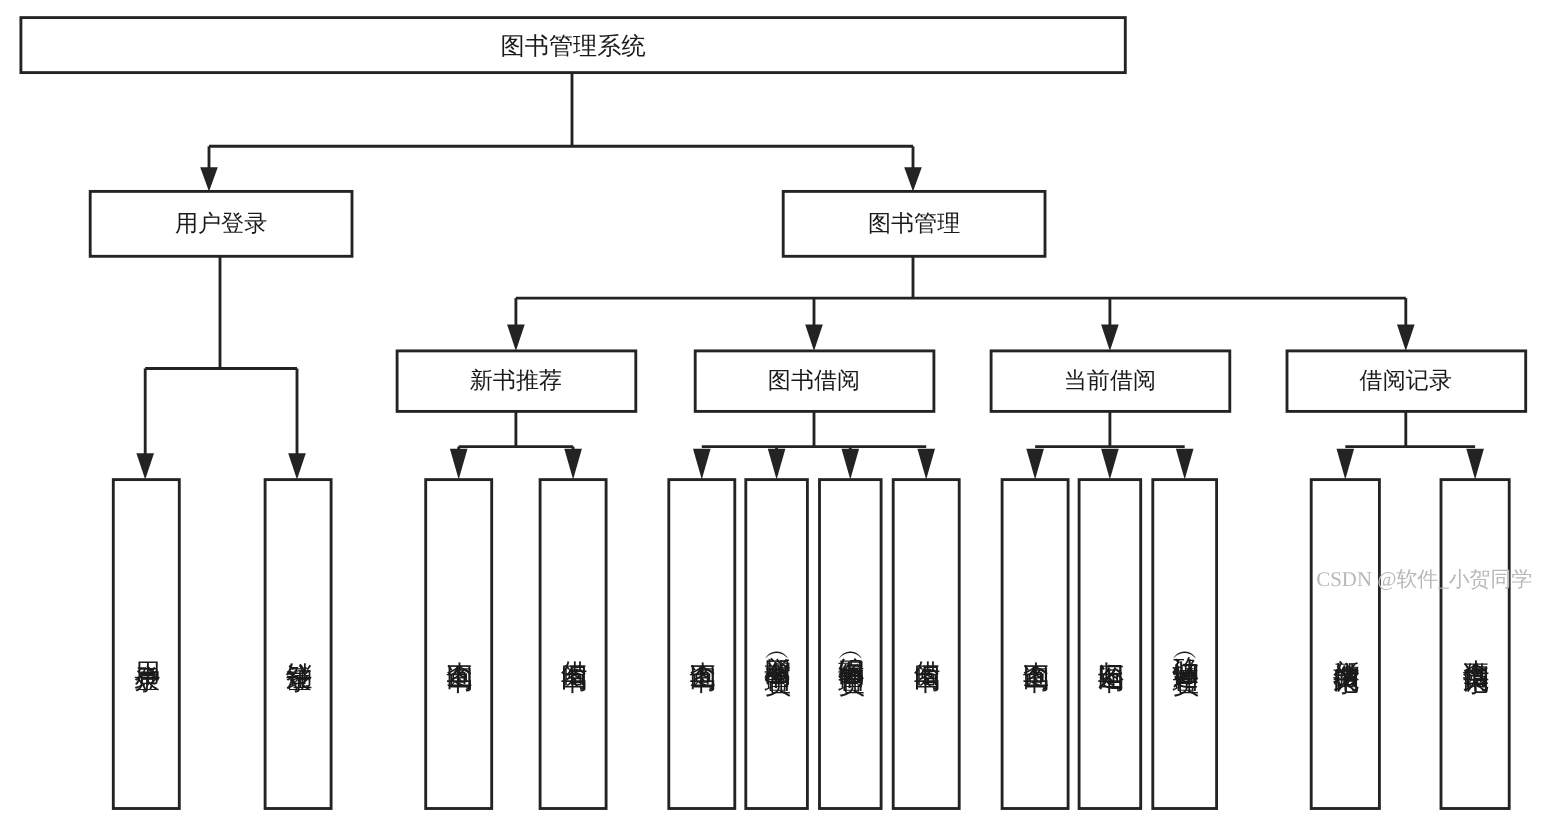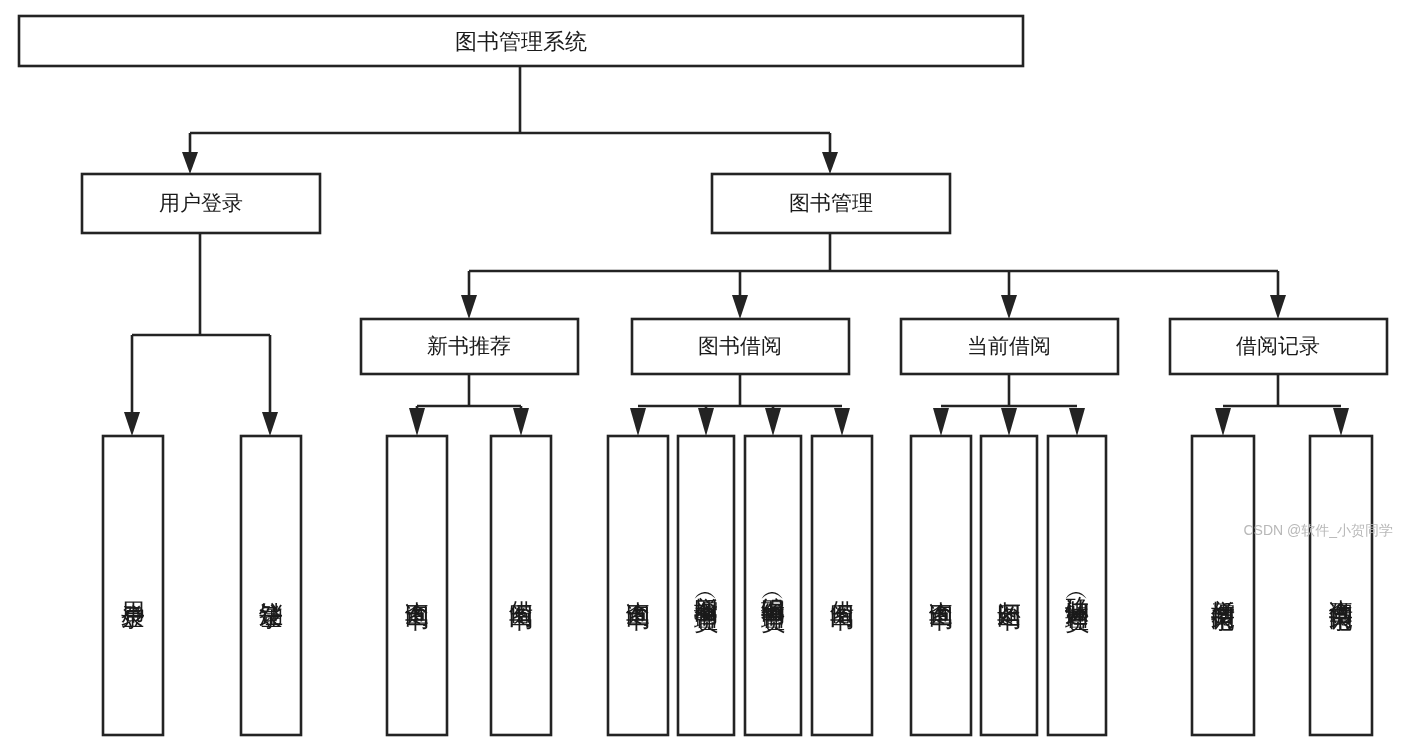--- a/index.html
+++ b/index.html
@@ -64,22 +64,22 @@
     display: flex;
     align-items: center;
     justify-content: center;
     white-space: nowrap;
     pointer-events: none;
   }
   .watermark {
     position: absolute;
     right: 12px;
     bottom: 4px;
-    font-family: Liberation Sans, sans-serif;
-    font-size: 14px;
+    font-family: Liberation Serif, serif;
+    font-size: 19px;
     color: #b8b8b8;
     white-space: nowrap;
   }
 </style>
 </head>
 <body>
 
 <div id="diagram-root">
 
   <svg id="tree-svg" viewBox="0 0 1405 747">

